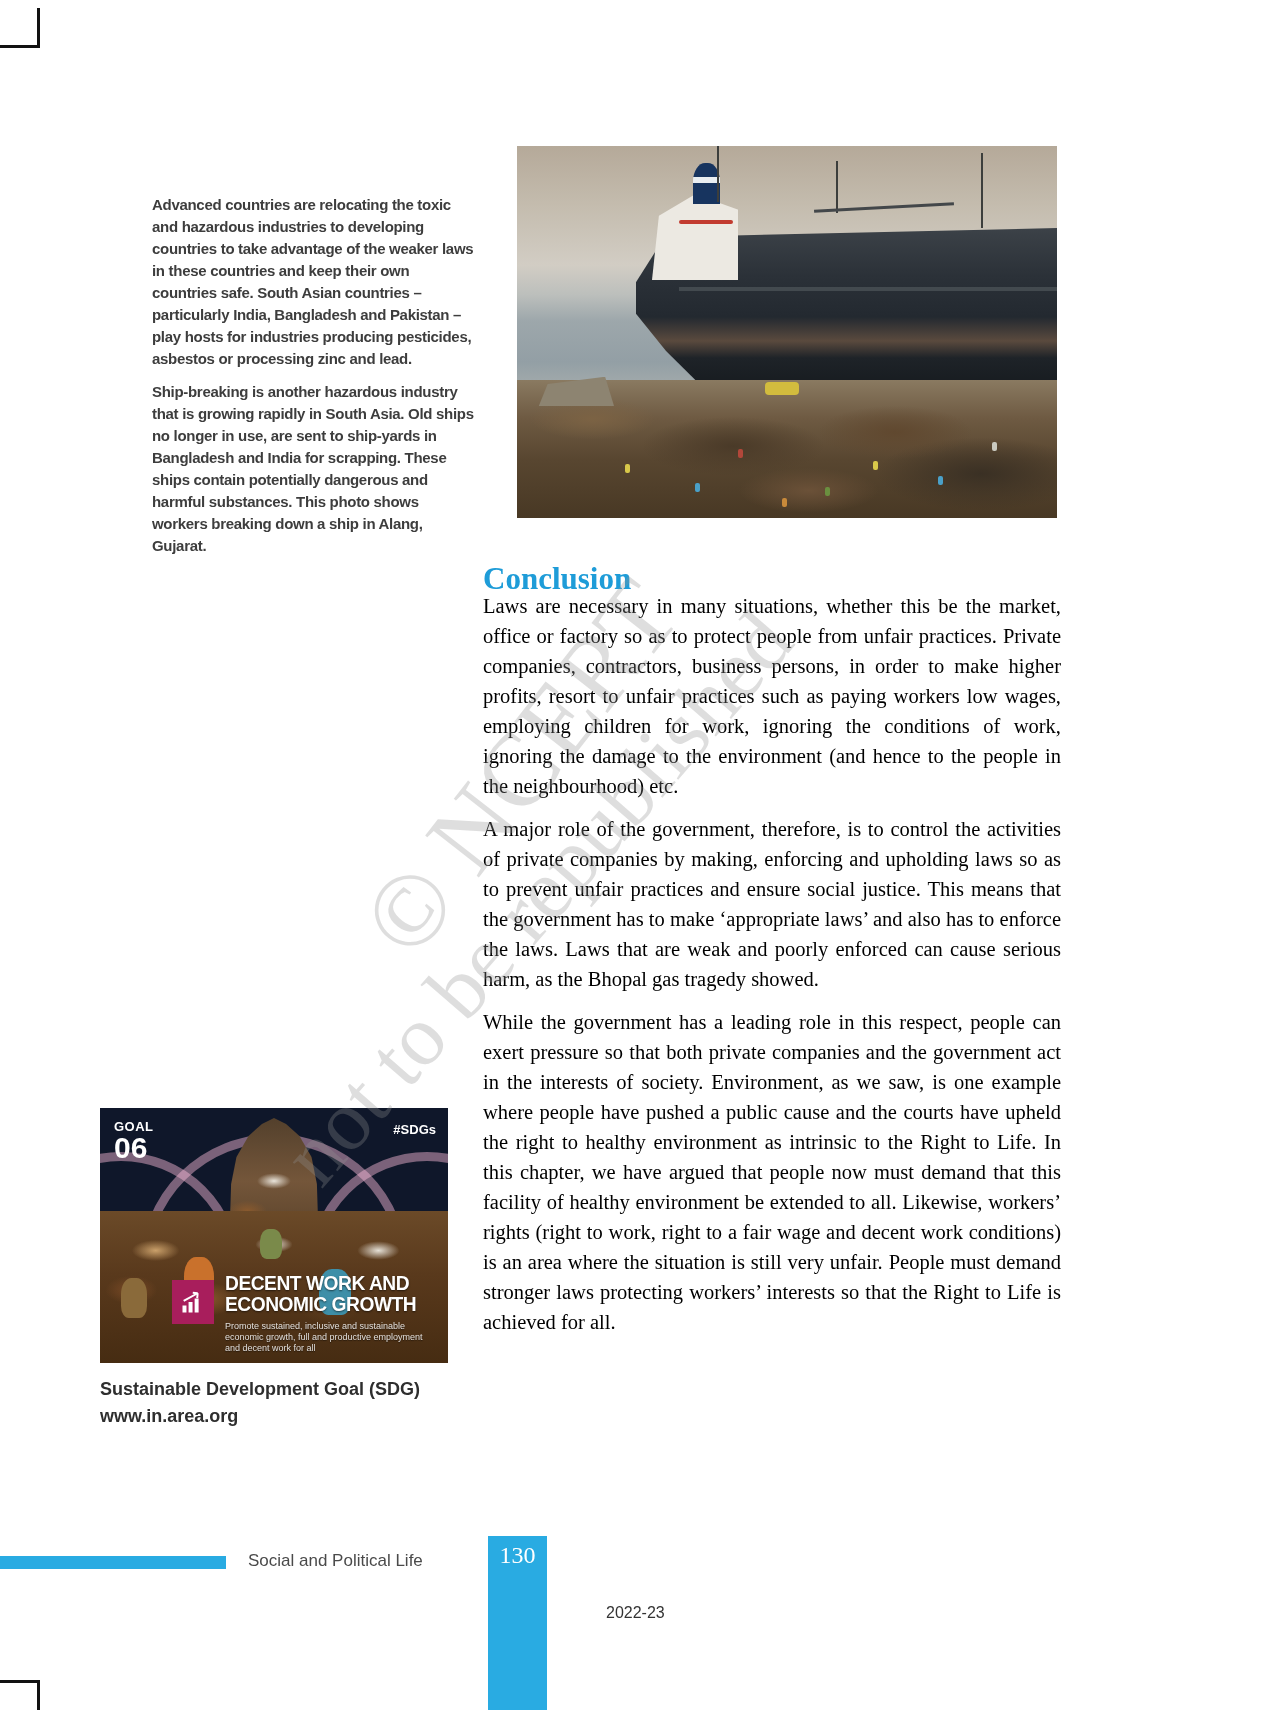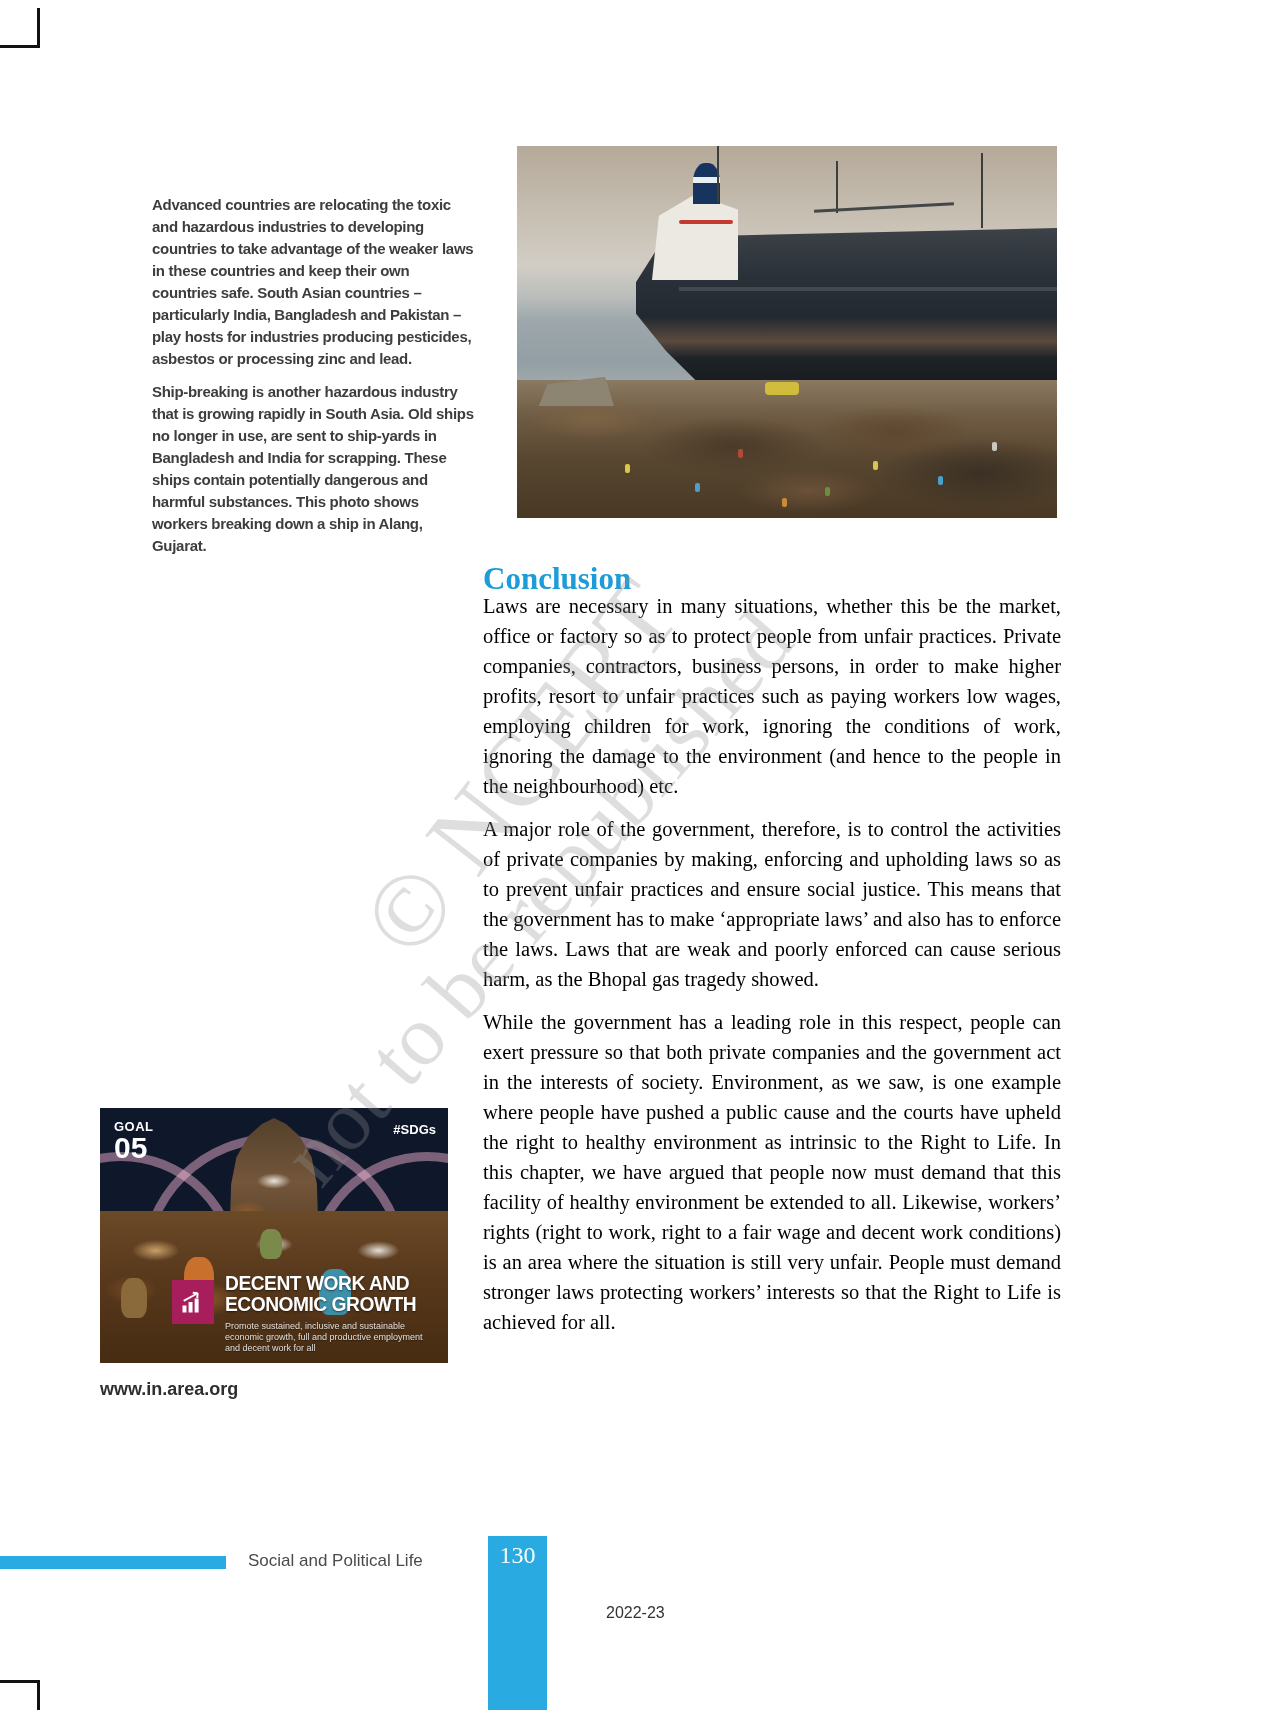--- a/index.html
+++ b/index.html
@@ -159,40 +159,41 @@
     <div class="ring center"></div>
     <div class="arch-window"></div>
     <div class="sdg-photo">
       <span class="figure" style="left:24%;top:30%;width:30px;height:48px;background:#c9712c;"></span>
       <span class="figure" style="left:63%;top:38%;width:32px;height:46px;background:#3e8fa8;"></span>
       <span class="figure" style="left:6%;top:44%;width:26px;height:40px;background:#8a6a3a;"></span>
       <span class="figure" style="left:46%;top:12%;width:22px;height:30px;background:#7a8a4a;"></span>
     </div>
     <div class="sdg-goal">
       <div class="sdg-goal-label">GOAL</div>
-      <div class="sdg-goal-number">05</div>
+      <div class="sdg-goal-number">06</div>
     </div>
     <div class="sdg-hashtag">#SDGs</div>
     <div class="sdg-icon-box">
       <svg width="28" height="28" viewBox="0 0 24 24">
         <rect x="3" y="15" width="3.4" height="6" fill="#ffffff"></rect>
         <rect x="8.2" y="12" width="3.4" height="9" fill="#ffffff"></rect>
         <rect x="13.4" y="9" width="3.4" height="12" fill="#ffffff"></rect>
         <path d="M4 11 L16 4.5" stroke="#ffffff" stroke-width="1.7" fill="none"></path>
         <path d="M16 4.5 l-4.2 -0.4 M16 4.5 l-0.4 4.2" stroke="#ffffff" stroke-width="1.7" fill="none"></path>
       </svg>
     </div>
     <div class="sdg-titles">
       <div>DECENT WORK AND</div>
       <div>ECONOMIC GROWTH</div>
     </div>
     <div class="sdg-subtitle">Promote sustained, inclusive and sustainable economic growth, full and productive employment and decent work for all</div>
   </div>
 
   <div class="sdg-caption">
+    <div>Sustainable Development Goal (SDG)</div>
     <div>www.in.area.org</div>
   </div>
 
   <div class="watermark">
     <div class="wm-line one">© NCERT</div>
     <div class="wm-line two">not to be republished</div>
   </div>
 
   <div class="footer-rule"></div>
   <div class="footer-series">Social and Political Life</div>

